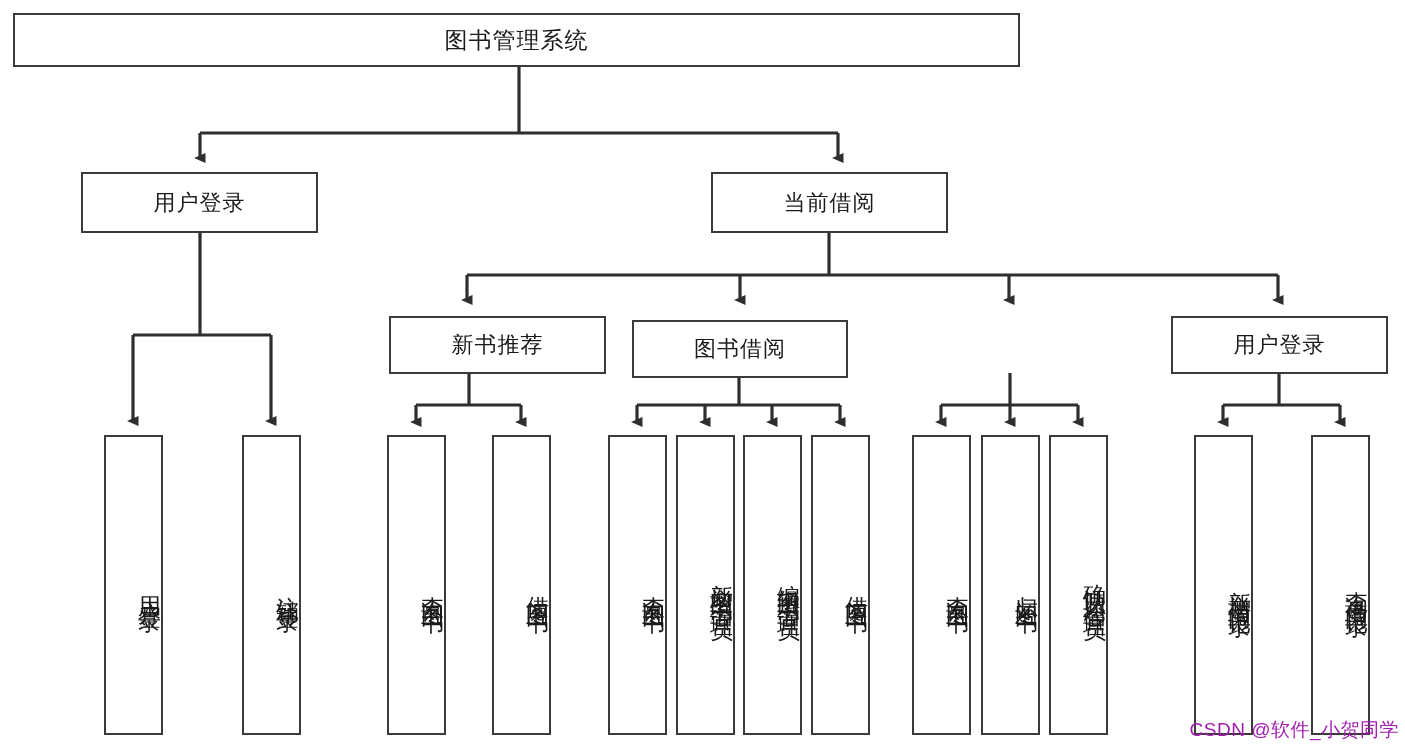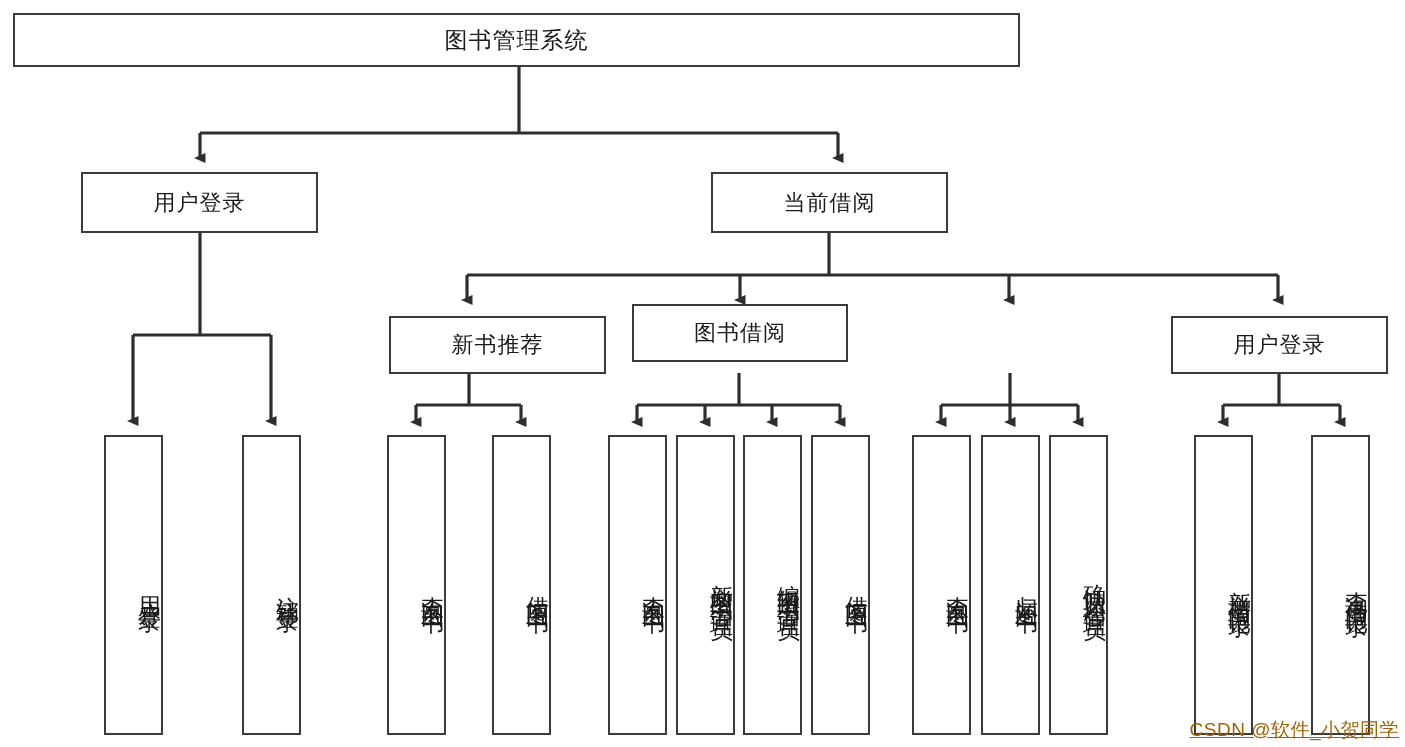--- a/index.html
+++ b/index.html
@@ -40,24 +40,23 @@
   .node.leaf .lbl{
     writing-mode:vertical-rl;
     text-orientation:upright;
     display:block;
   }
   .watermark{
     position:absolute;
     right:6px;
     bottom:4px;
     font-size:19px;
-    color:#a16207;
+    color:#a21caf;
     letter-spacing:0.5px;
     white-space:nowrap;
-    text-decoration:underline;
   }
 </style>
 </head>
 <body>
 
 <div id="canvas">
 
   <svg class="links" viewBox="0 0 1405 747" xmlns="http://www.w3.org/2000/svg">
     <defs>
       <marker id="arrow" markerWidth="12" markerHeight="12" refX="5" refY="6" orient="auto" markerUnits="userSpaceOnUse">
@@ -115,21 +114,21 @@
   <div class="node h" style="left:81px;top:172px;width:237px;height:61px;">
     <span class="lbl">用户登录</span>
   </div>
   <div class="node h" style="left:711px;top:172px;width:237px;height:61px;">
     <span class="lbl">当前借阅</span>
   </div>
 
   <div class="node h" style="left:361px;top:316px;width:217px;height:58px;margin-left:28px;">
     <span class="lbl">新书推荐</span>
   </div>
-  <div class="node h" style="left:632px;top:304px;width:216px;height:58px;">
+  <div class="node h" style="left:632px;top:320px;width:216px;height:58px;">
     <span class="lbl">图书借阅</span>
   </div>
   <div class="node h" style="left:1171px;top:316px;width:217px;height:58px;">
     <span class="lbl">用户登录</span>
   </div>
 
   <div class="node leaf" style="left:104px;top:435px;width:59px;height:300px;">
     <span class="lbl">用户登录</span>
   </div>
   <div class="node leaf" style="left:242px;top:435px;width:59px;height:300px;">

